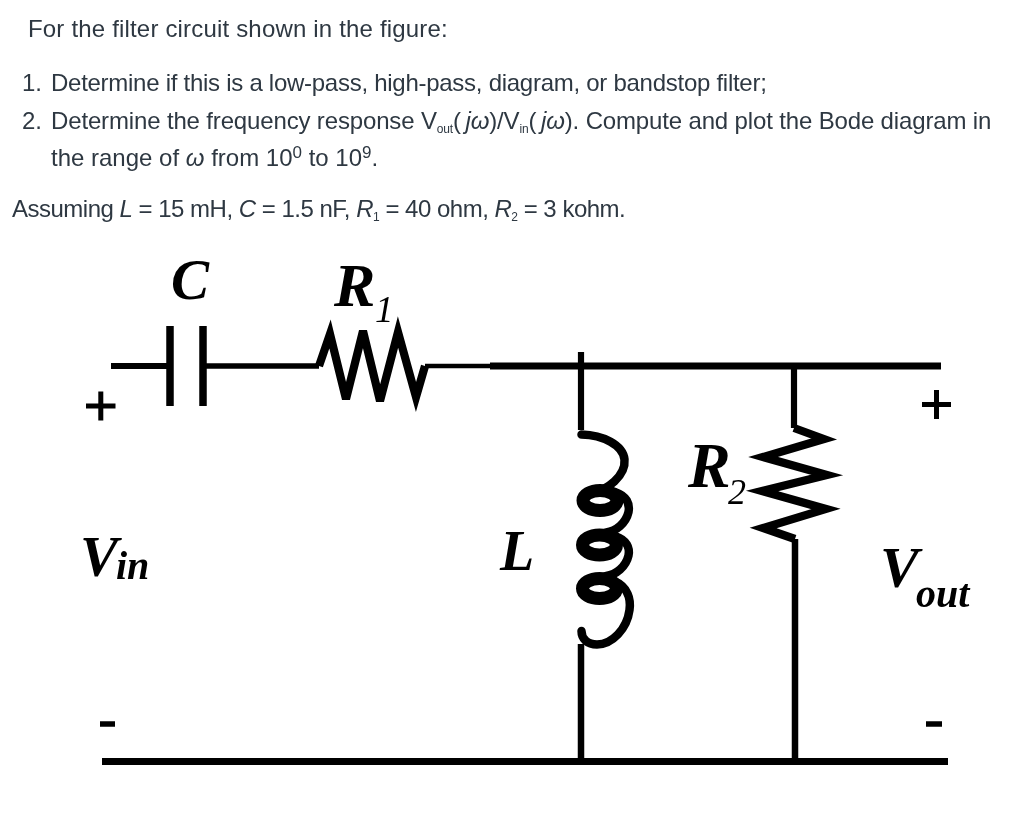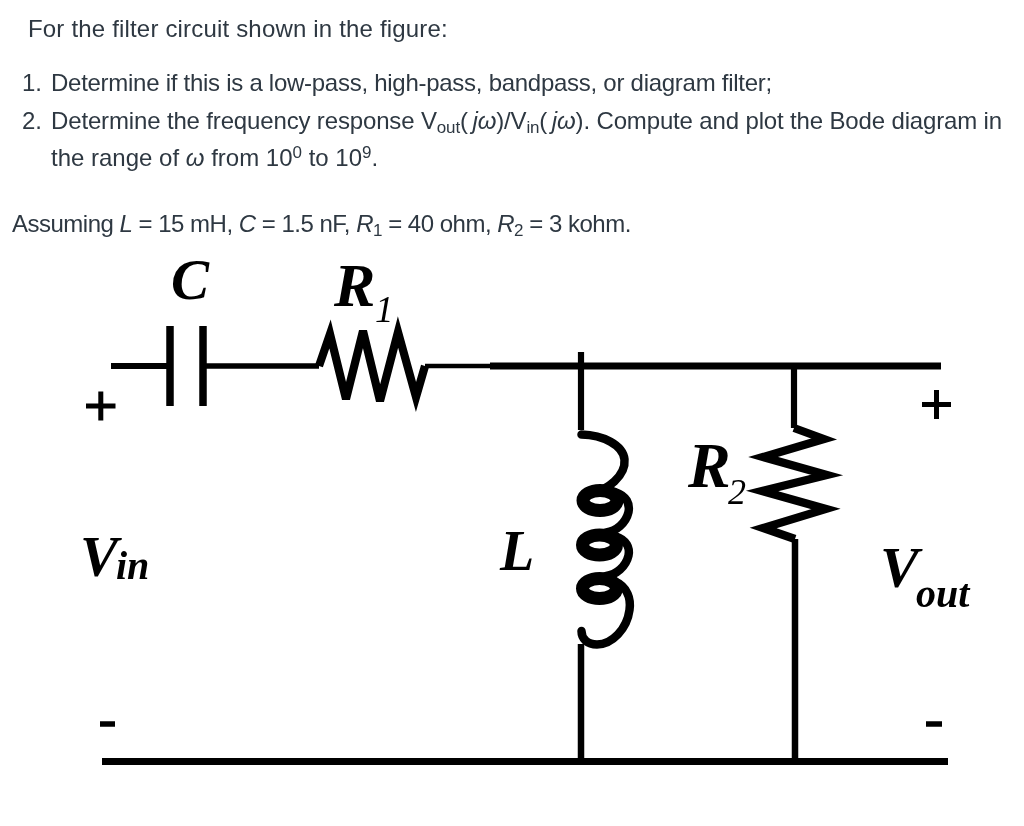--- a/index.html
+++ b/index.html
@@ -1,28 +1,28 @@
 <!DOCTYPE html>
 <html><head><meta charset="utf-8">
 <style>
 html,body{margin:0;padding:0;background:#fff}
 body{width:1024px;height:826px;position:relative;overflow:hidden;
  font-family:"Liberation Sans",sans-serif;color:#2e3842}
 .t{position:absolute;white-space:nowrap;font-size:24px;line-height:1}
-sub.s{font-size:17px;vertical-align:-4px;line-height:0}
+sub.s{font-size:12px;vertical-align:-4px;line-height:0}
 sup.s{font-size:17px;vertical-align:8px;line-height:0}
 </style></head>
 <body>
 <div class="t" style="left:28px;top:17px;letter-spacing:0.18px">For the filter circuit shown in the figure:</div>
 <div class="t" style="left:22px;top:71px">1.</div>
-<div class="t" style="left:51px;top:71px;letter-spacing:-0.27px">Determine if this is a low-pass, high-pass, bandpass, or diagram filter;</div>
+<div class="t" style="left:51px;top:71px;letter-spacing:-0.27px">Determine if this is a low-pass, high-pass, diagram, or bandstop filter;</div>
 <div class="t" style="left:22px;top:109px">2.</div>
 <div class="t" style="left:51px;top:109px;letter-spacing:-0.15px">Determine the frequency response V<sub class="s">out</sub>( <i>jω</i>)/V<sub class="s">in</sub>( <i>jω</i>). Compute and plot the Bode diagram in</div>
 <div class="t" style="left:51px;top:146px">the range of <i>ω</i> from 10<sup class="s">0</sup> to 10<sup class="s">9</sup>.</div>
-<div class="t" style="left:12px;top:212px;letter-spacing:-0.5px">Assuming <i>L</i> = 15 mH, <i>C</i> = 1.5 nF, <i>R</i><sub class="s">1</sub> = 40 ohm, <i>R</i><sub class="s">2</sub> = 3 kohm.</div>
+<div class="t" style="left:12px;top:197px;letter-spacing:-0.5px">Assuming <i>L</i> = 15 mH, <i>C</i> = 1.5 nF, <i>R</i><sub class="s">1</sub> = 40 ohm, <i>R</i><sub class="s">2</sub> = 3 kohm.</div>
 <svg width="1024" height="826" style="position:absolute;left:0;top:0" viewBox="0 0 1024 826">
 <defs>
       <filter id="b" x="-5%" y="-5%" width="110%" height="110%">
         <feGaussianBlur stdDeviation="0.7"></feGaussianBlur>
       </filter>
     </defs>
 <g filter="url(#b)">
       <g stroke="#000" fill="none" stroke-linejoin="miter">
  <path d="M111 366 H170" stroke-width="6.2"></path>
  <path d="M203 366 H319" stroke-width="5.5"></path>

